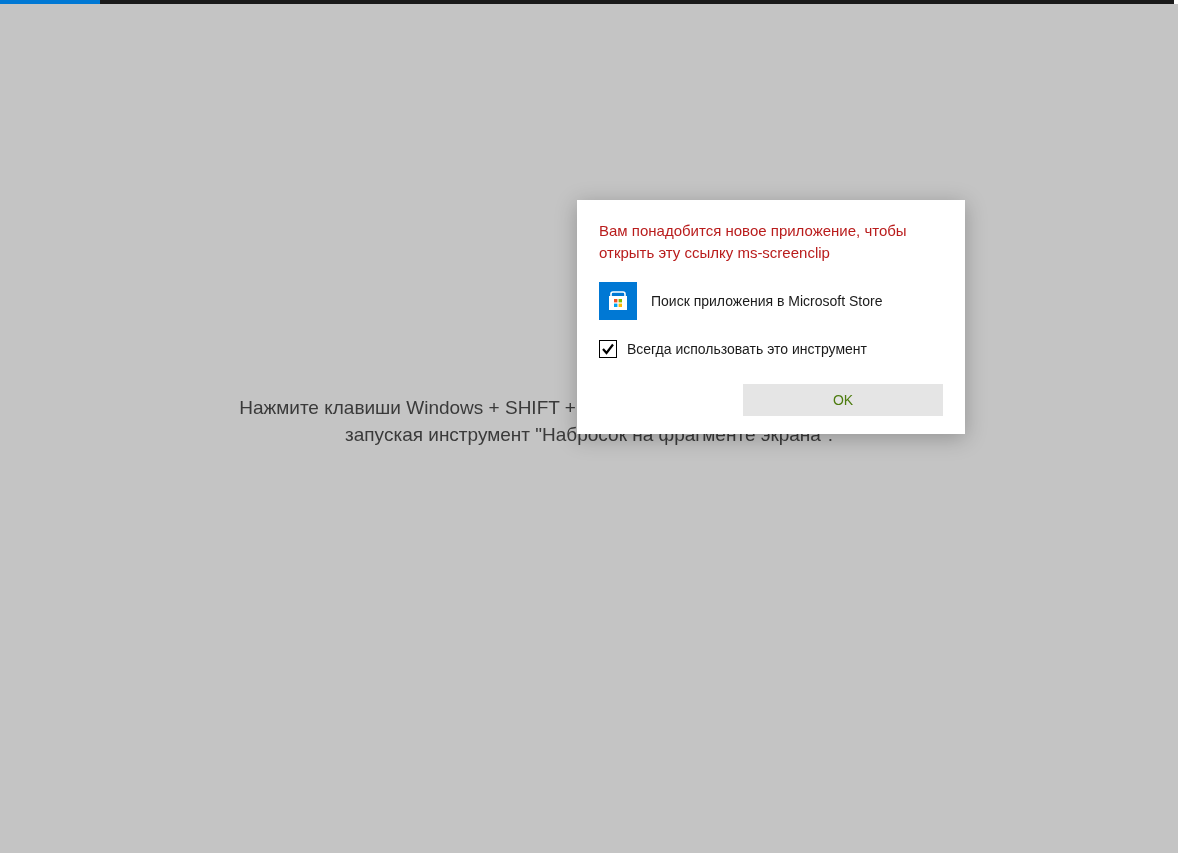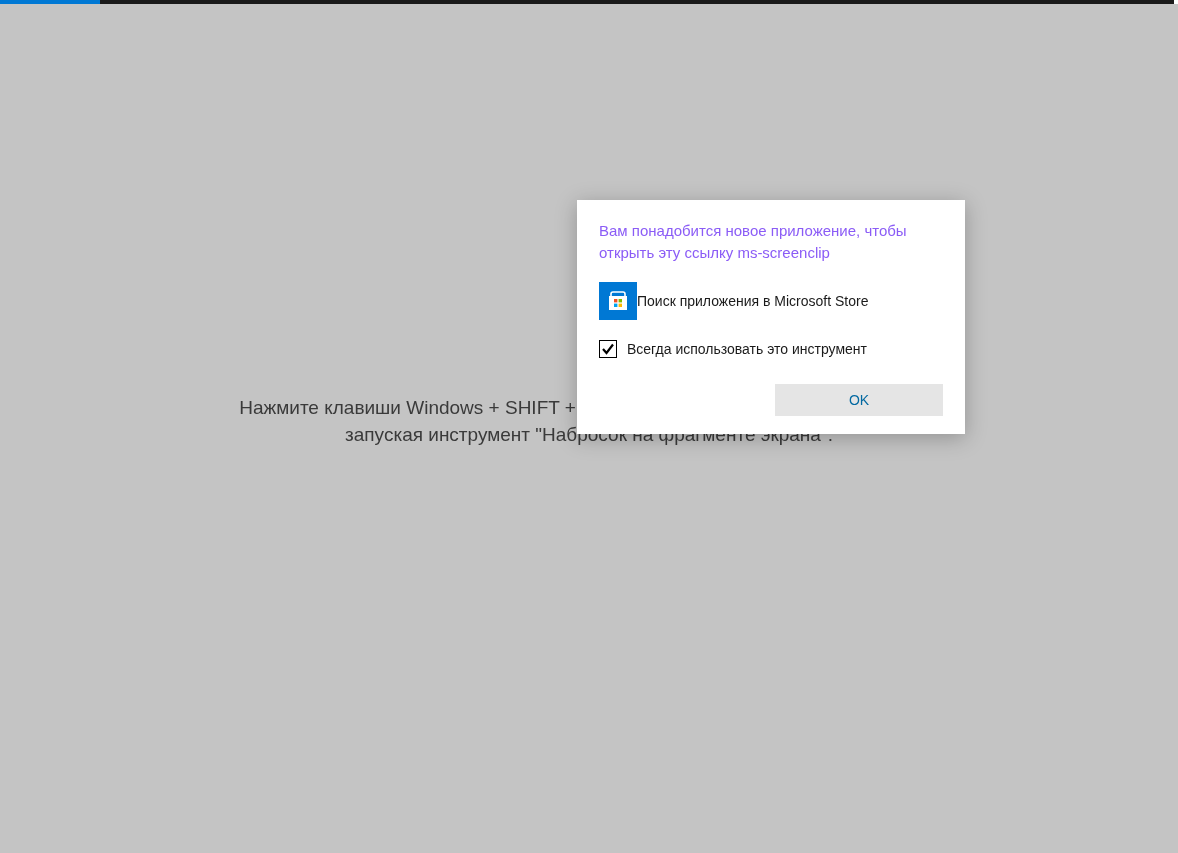--- a/index.html
+++ b/index.html
@@ -47,28 +47,29 @@
       position: absolute;
       top: 200px;
       left: 577px;
       width: 388px;
       background: #fff;
       box-shadow: 0 4px 20px rgba(0,0,0,0.25);
       padding: 20px 22px 18px 22px;
     }
     .dialog-title {
       font-size: 15px;
-      color: #8b5cf6;
+      color: #b91c1c;
       font-weight: 400;
       line-height: 1.45;
       margin-bottom: 18px;
     }
     .store-option {
       display: flex;
       align-items: center;
+      gap: 14px;
       margin-bottom: 20px;
       cursor: pointer;
     }
     .store-icon {
       width: 38px;
       height: 38px;
       background: #0078d4;
       display: flex;
       align-items: center;
       justify-content: center;
@@ -99,25 +100,25 @@
     .checkbox svg { width: 14px; height: 14px; }
     .always-label {
       font-size: 14px;
       color: #1a1a1a;
     }
     .button-row {
       display: flex;
       justify-content: flex-end;
     }
     .ok-button {
-      width: 168px;
+      width: 200px;
       height: 32px;
       background: #e5e5e5;
       border: none;
-      color: #0369a1;
+      color: #4d7c0f;
       font-size: 14px;
       font-family: inherit;
       cursor: pointer;
     }
   </style>
 </head>
 <body>
 
 <div class="top-bar">
   <div class="top-bar-progress"></div>

